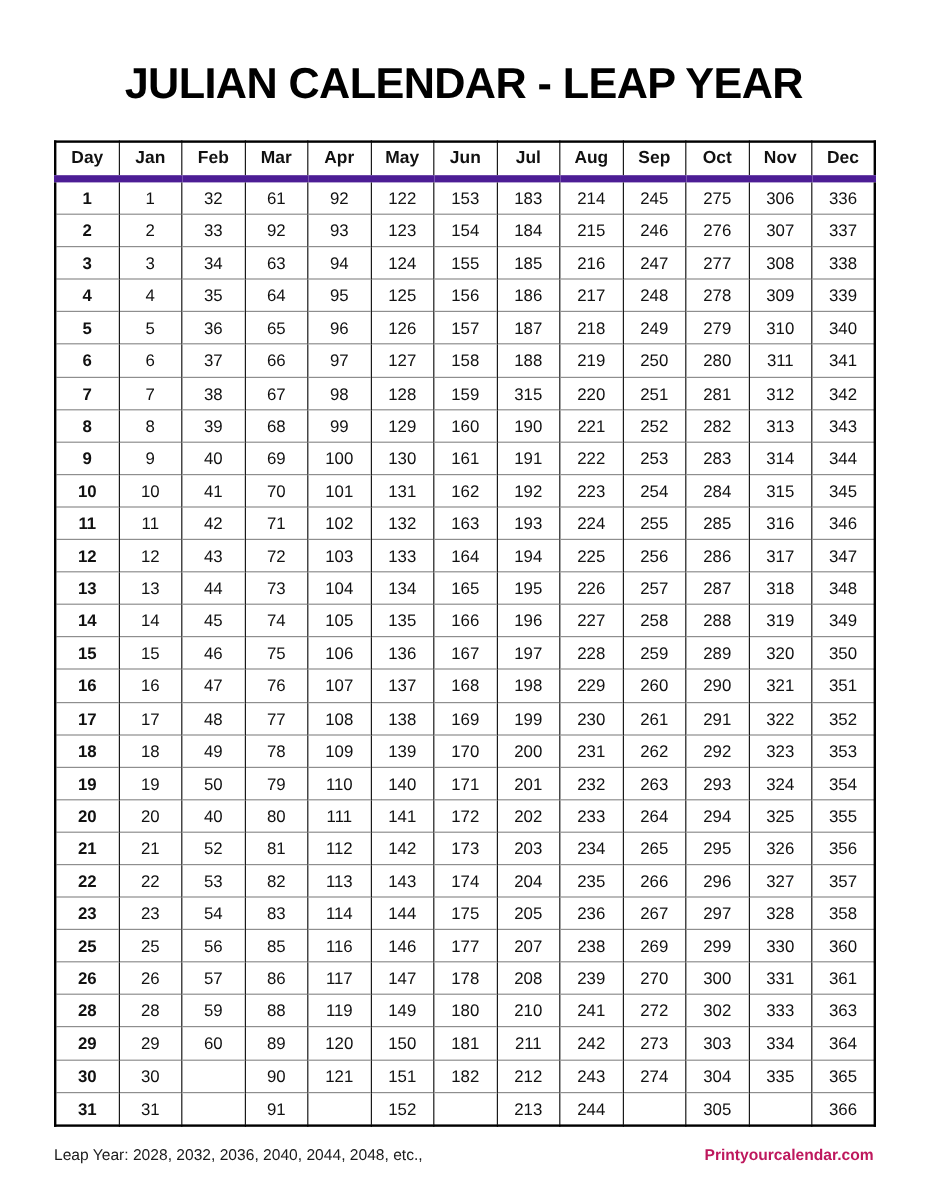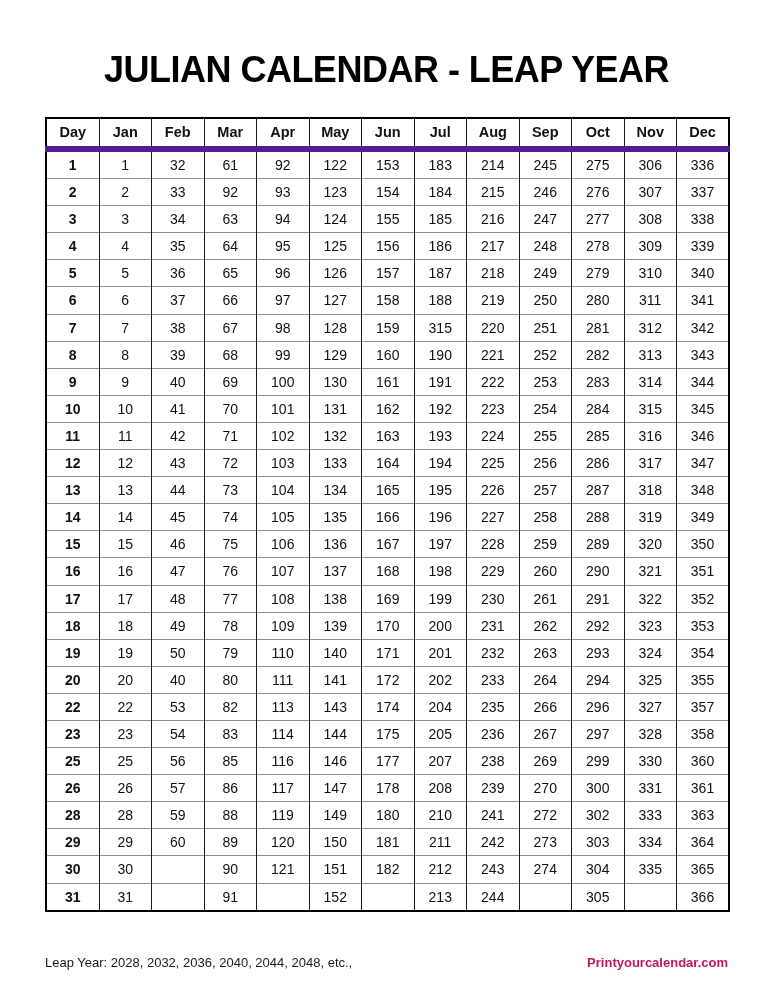--- a/index.html
+++ b/index.html
@@ -441,20 +441,35 @@
             <td>141</td>
             <td>172</td>
             <td>202</td>
             <td>233</td>
             <td>264</td>
             <td>294</td>
             <td>325</td>
             <td>355</td>
           </tr>
           <tr>
+            <td class="daycol">21</td>
+            <td>21</td>
+            <td>52</td>
+            <td>81</td>
+            <td>112</td>
+            <td>142</td>
+            <td>173</td>
+            <td>203</td>
+            <td>234</td>
+            <td>265</td>
+            <td>295</td>
+            <td>326</td>
+            <td>356</td>
+          </tr>
+          <tr>
             <td class="daycol">22</td>
             <td>22</td>
             <td>53</td>
             <td>82</td>
             <td>113</td>
             <td>143</td>
             <td>174</td>
             <td>204</td>
             <td>235</td>
             <td>266</td>

